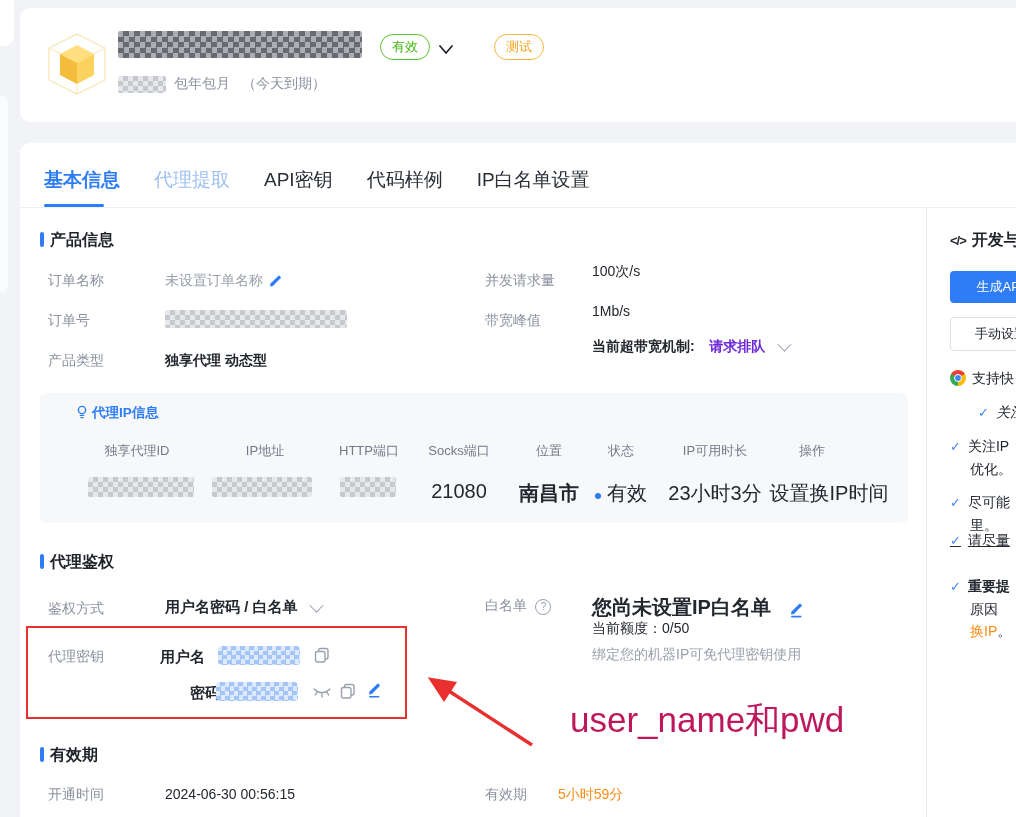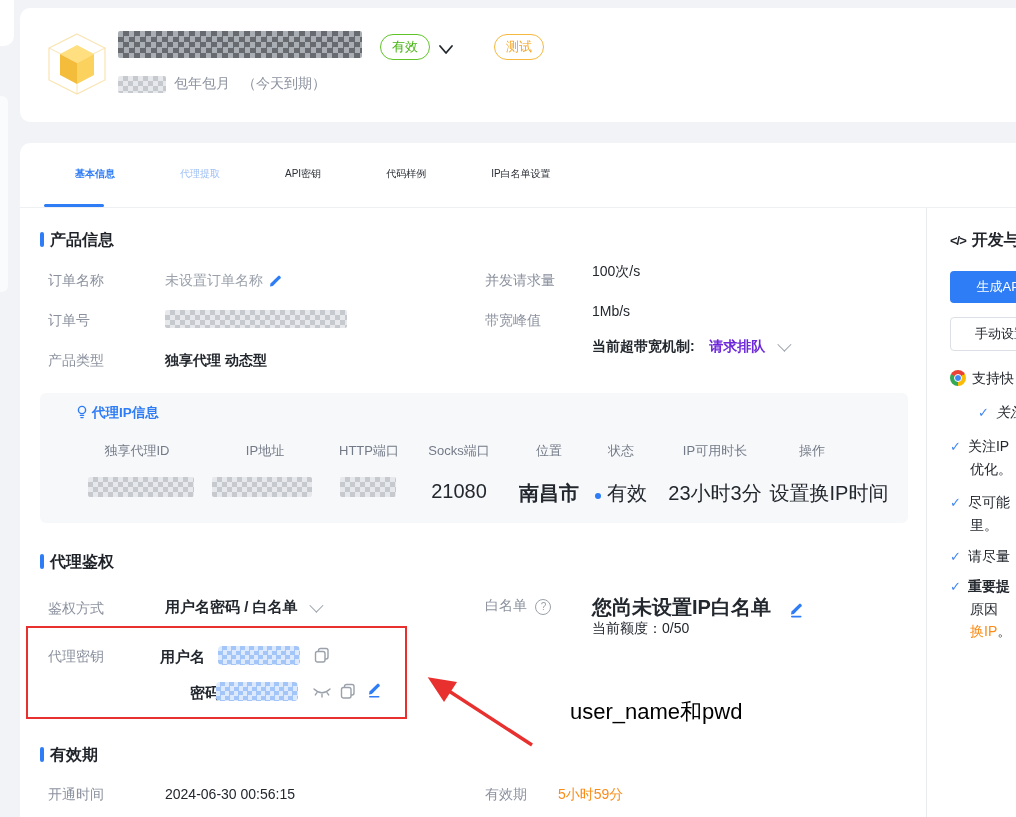--- a/index.html
+++ b/index.html
@@ -23,21 +23,21 @@
   .mosaic{background:repeating-conic-gradient(#c6c9ce 0% 25%, #e6e8ec 0% 50%) 0 0/10px 10px;border-radius:2px;}
   .mosaic.dark{background:repeating-conic-gradient(#4d5156 0% 25%, #9aa0a8 0% 50%) 0 0/11px 11px;}
   .mosaic.blue{background:repeating-conic-gradient(#a3c5f8 0% 25%, #ddeafe 0% 50%) 0 0/9px 9px;}
   
   .badge{display:inline-flex;align-items:center;justify-content:center;height:24px;padding:0 11px;
     border-radius:13px;font-size:13px;border:1px solid;background:#fff;white-space:nowrap;}
   .badge.green{color:#45b312;border-color:#5fc428;}
   .badge.orange{color:#f5a623;border-color:#f6b83d;}
   
   .tabbar{position:absolute;left:24px;top:24px;display:flex;gap:34px;}
-  .tab{font-size:10px;color:#2a2f36;cursor:pointer;white-space:nowrap;margin-left:31px;}
+  .tab{font-size:19px;color:#2a2f36;cursor:pointer;white-space:nowrap;}
   .tab.active{color:#2e7cf6;font-weight:700;}
   .tab.soft{color:#9fc0f5;}
   .tab-underline{position:absolute;left:24px;top:61px;width:60px;height:3px;background:#2e7cf6;border-radius:2px;}
   .tabbar-border{position:absolute;left:0;right:0;top:64px;height:1px;background:#eef0f3;}
   
   .sec-bar{position:absolute;width:4px;height:15px;background:#2e7cf6;border-radius:2px;}
   .sec-title{position:absolute;font-size:16px;font-weight:700;color:#1f2329;white-space:nowrap;}
   
   .info-box{position:absolute;background:#f7f8fa;border-radius:6px;}
   .th{position:absolute;transform:translateX(-50%);font-size:13px;color:#737a87;white-space:nowrap;}
@@ -55,21 +55,21 @@
     color:#fff;font-size:13px;border-radius:4px;white-space:nowrap;cursor:pointer;}
   .btn-white{position:absolute;display:flex;align-items:center;justify-content:center;height:32px;background:#fff;
     color:#23272e;font-size:13px;border:1px solid #dcdfe6;border-radius:4px;white-space:nowrap;cursor:pointer;}
   .tip-check{color:#4086f4;font-size:13px;font-weight:700;margin-right:7px;}
   .tip-line{font-size:14px;color:#23272e;line-height:22px;white-space:nowrap;}
   .chrome{position:relative;display:inline-block;width:16px;height:16px;border-radius:50%;
     background:conic-gradient(from -60deg,#ea4335 0 120deg,#fbbc05 0 240deg,#34a853 0 360deg);vertical-align:-3px;margin-right:6px;}
   .chrome::after{content:"";position:absolute;inset:4px;background:#4086f4;border:1.5px solid #fff;border-radius:50%;}
   
   .ann-box{position:absolute;border:2px solid #e8302e;z-index:5;}
-  .ann-text{position:absolute;color:#000000;font-size:22px;white-space:nowrap;z-index:6;}
+  .ann-text{position:absolute;color:#be185d;font-size:35px;white-space:nowrap;z-index:6;}
   .codeicon{font-size:13px;font-weight:700;color:#1f2329;letter-spacing:-1px;margin-right:6px;}
 </style>
 </head>
 <body>
 
 <div class="stage">
 
   <div class="abs" style="left:0;top:0;width:14px;height:46px;background:#fff;border-radius:0 0 10px 0;"></div>
   <div class="abs" style="left:0;top:96px;width:8px;height:196px;background:#fafbfd;border-radius:0 6px 6px 0;"></div>
 
@@ -177,20 +177,21 @@
       <span class="qmark">?</span>
     </div>
     <div class="abs nowrap" style="left:572px;top:451px;">
       <span class="val strong" style="font-size:20px;">您尚未设置IP白名单</span>
       <svg class="icon" style="margin-left:14px;cursor:pointer;" width="15" height="16" viewBox="0 0 15 16">
         <path d="M2.5 9.6 L10.2 1.9 a1.1 1.1 0 0 1 1.55 0 l.75.75 a1.1 1.1 0 0 1 0 1.55 L4.8 11.9 L2 12.4 Z" fill="#2e7cf6"></path>
         <rect x="2" y="13.8" width="10.5" height="1.6" rx="0.8" fill="#2e7cf6"></rect>
       </svg>
     </div>
     <span class="abs val" style="left:572px;top:477px;">当前额度：0/50</span>
+    <span class="abs val gray" style="left:572px;top:503px;">绑定您的机器IP可免代理密钥使用</span>
 
     <span class="abs label" style="left:28px;top:505px;">代理密钥</span>
 
     <span class="abs val strong" style="left:140px;top:505px;font-size:15px;">用户名</span>
     <div class="abs mosaic blue" style="left:198px;top:503px;width:82px;height:19px;border-radius:4px;"></div>
     <svg class="abs" style="left:294px;top:504px;cursor:pointer;" width="16" height="17" viewBox="0 0 16 17">
       <rect x="4.5" y="1.5" width="9.5" height="10.5" rx="2" fill="none" stroke="#9aa1ab" stroke-width="1.4"></rect>
       <rect x="1.5" y="4.5" width="9.5" height="10.5" rx="2" fill="#fff" stroke="#9aa1ab" stroke-width="1.4"></rect>
     </svg>
 
@@ -236,21 +237,21 @@
       <span class="tip-check">✓</span><span>关注独</span>
     </div>
     <div class="abs" style="left:930px;top:292px;">
       <div class="tip-line"><span class="tip-check">✓</span><span>关注IP</span></div>
       <div class="tip-line" style="padding-left:20px;">优化。</div>
     </div>
     <div class="abs" style="left:930px;top:348px;">
       <div class="tip-line"><span class="tip-check">✓</span><span>尽可能</span></div>
       <div class="tip-line" style="padding-left:20px;">里。</div>
     </div>
-    <div class="abs tip-line" style="left:930px;top:402px;">
+    <div class="abs tip-line" style="left:930px;top:386px;text-decoration:underline;">
       <span class="tip-check">✓</span><span>请尽量</span>
     </div>
     <div class="abs" style="left:930px;top:432px;">
       <div class="tip-line"><span class="tip-check">✓</span><span style="font-weight:700;">重要提</span></div>
       <div class="tip-line" style="padding-left:20px;">原因</div>
       <div class="tip-line" style="padding-left:20px;"><span class="orange">换IP</span><span>。</span></div>
     </div>
   </div>
 
   <svg class="abs" style="left:412px;top:658px;z-index:6;" width="140" height="100" viewBox="0 0 140 100">

